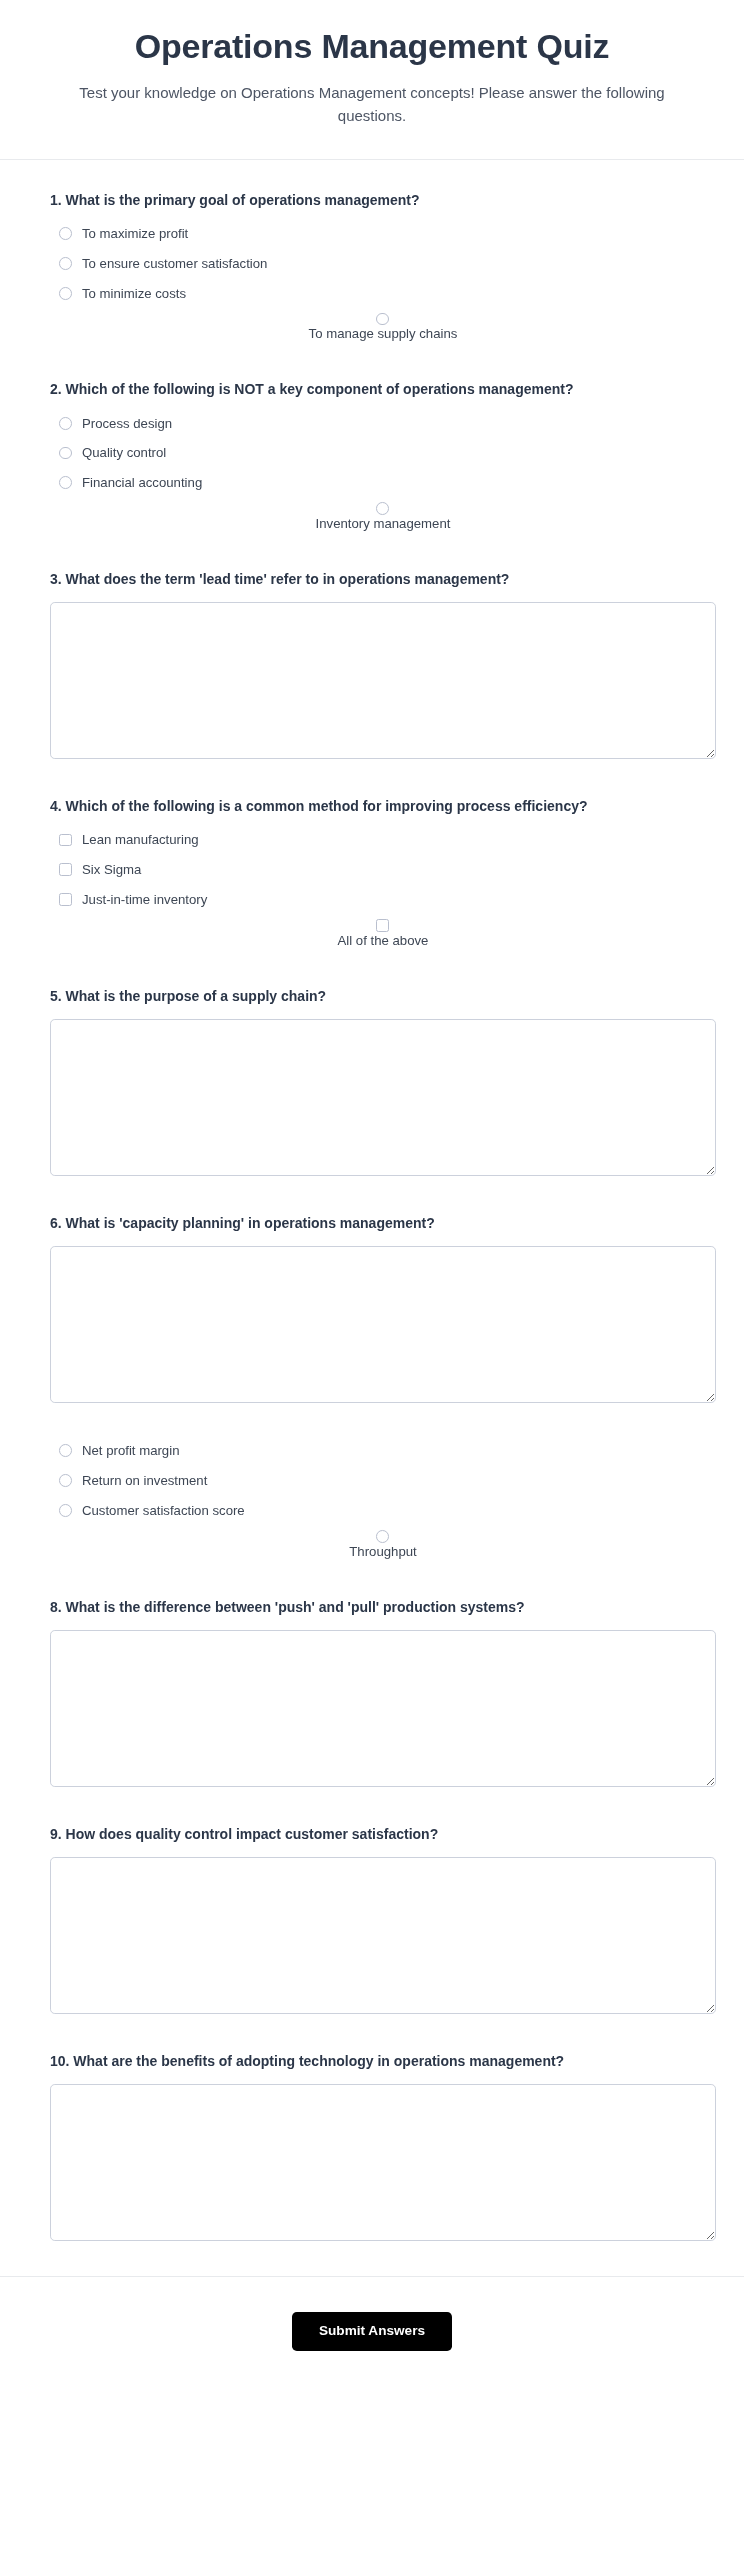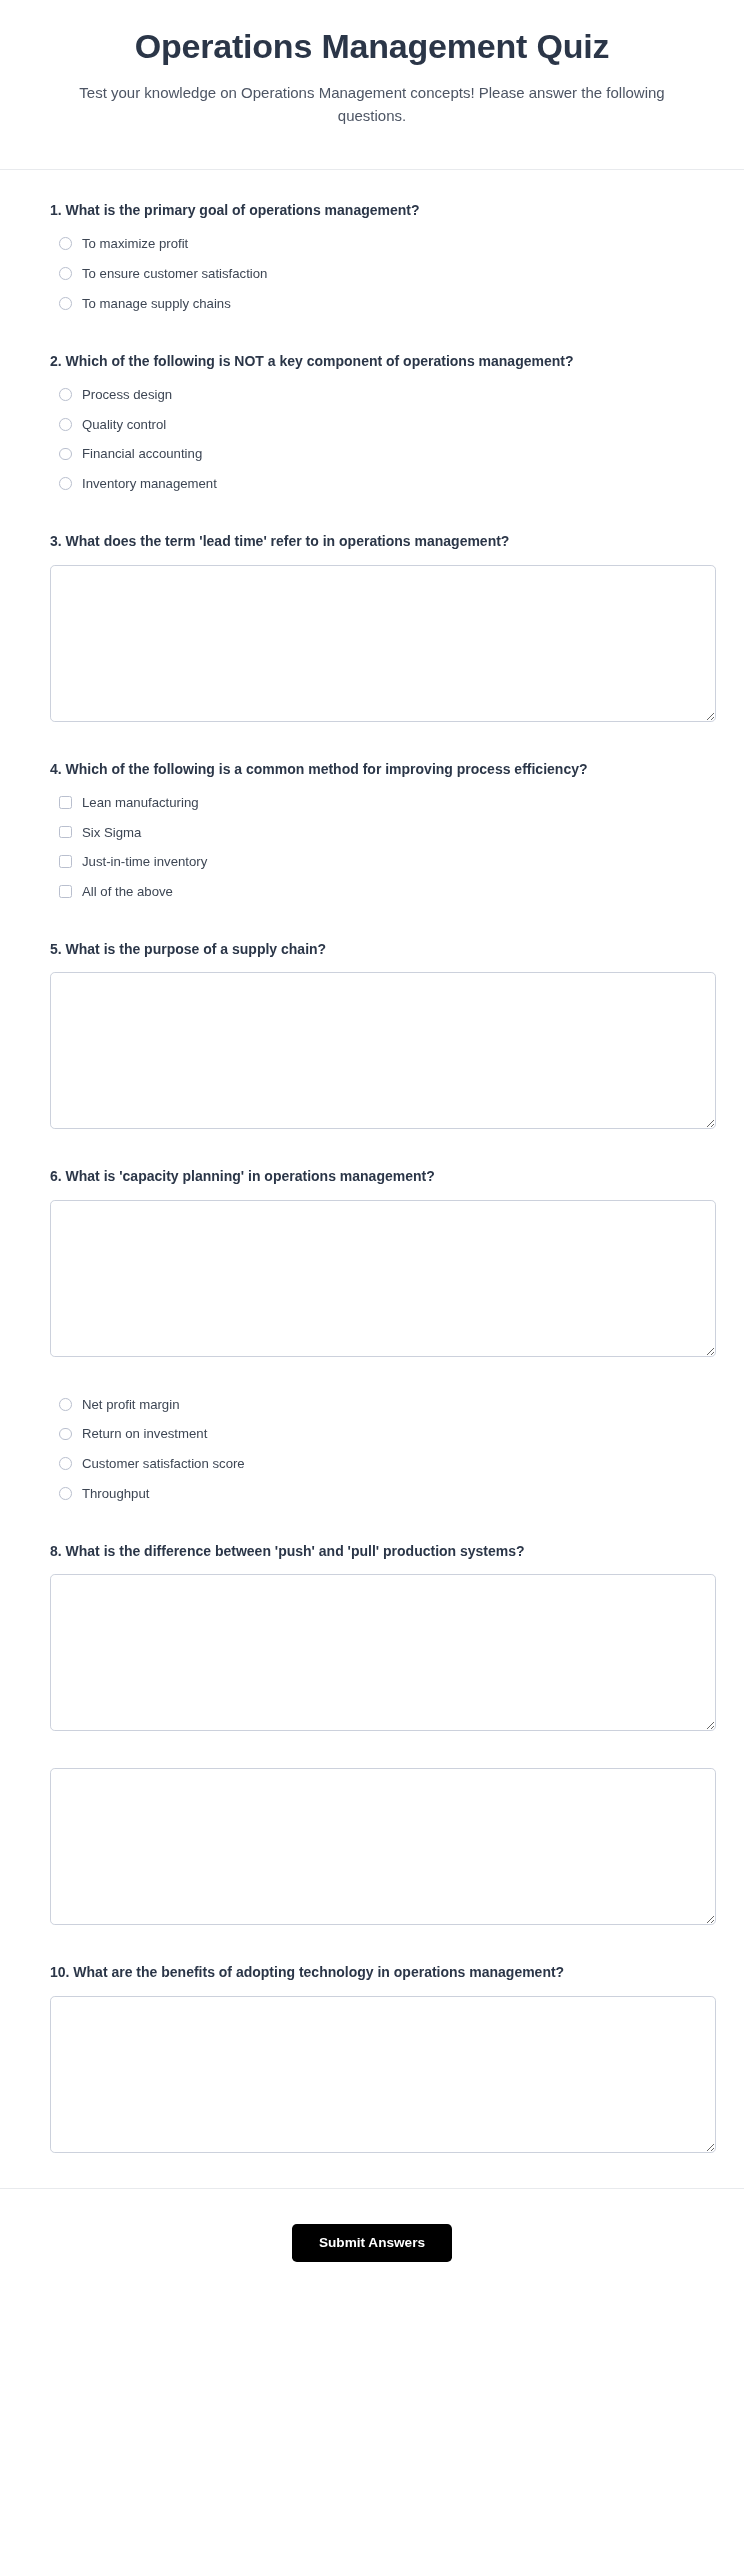--- a/index.html
+++ b/index.html
@@ -30,21 +30,21 @@
   }
   .quiz-title {
     margin: 0 0 14.4px 0;
     font-size: 34px;
     line-height: 1.18;
     font-weight: bold;
     color: #2b3648;
     letter-spacing: -0.2px;
   }
   .quiz-subtitle {
-    margin: 14px auto;
+    margin: 4px auto;
     max-width: 608px;
     font-size: 15px;
     line-height: 1.58;
     color: #4d5564;
     font-weight: normal;
   }
 
   
   .quiz-body {
     padding: 30px 28px 8px 50px;
@@ -67,21 +67,21 @@
     margin: 0;
     padding: 0;
     list-style: none;
   }
   .option-row {
     display: flex;
     align-items: center;
     min-height: 21px;
     margin-bottom: 8.8px;
   }
-  .option-row:last-child { margin-bottom: 0; }
+  .option-row:last-child { margin-bottom: 0; flex-direction: column; }
 
   .radio-mark {
     width: 12.8px;
     height: 12.8px;
     min-width: 12.8px;
     border: 1.2px solid #b9bfce;
     border-radius: 50%;
     background: #ffffff;
     margin-right: 10.4px;
     margin-left: 8.8px;
@@ -156,20 +156,24 @@
           <li class="option-row">
             <span class="radio-mark"></span>
             <span class="option-label">To maximize profit</span>
           </li>
           <li class="option-row">
             <span class="radio-mark"></span>
             <span class="option-label">To ensure customer satisfaction</span>
           </li>
           <li class="option-row">
             <span class="radio-mark"></span>
+            <span class="option-label">To minimize costs</span>
+          </li>
+          <li class="option-row">
+            <span class="radio-mark"></span>
             <span class="option-label">To manage supply chains</span>
           </li>
         </ul>
       </div>
       <div class="question-block">
         <div class="question-text">2. Which of the following is NOT a key component of operations management?</div>
         <ul class="options">
           <li class="option-row">
             <span class="radio-mark"></span>
             <span class="option-label">Process design</span>
@@ -239,20 +243,21 @@
             <span class="radio-mark"></span>
             <span class="option-label">Throughput</span>
           </li>
         </ul>
       </div>
       <div class="question-block">
         <div class="question-text">8. What is the difference between 'push' and 'pull' production systems?</div>
         <textarea class="answer-area tall" placeholder="" style=""></textarea>
       </div>
       <div class="question-block">
+        <div class="question-text">9. How does quality control impact customer satisfaction?</div>
         <textarea class="answer-area tall" placeholder="" style=""></textarea>
       </div>
       <div class="question-block">
         <div class="question-text">10. What are the benefits of adopting technology in operations management?</div>
         <textarea class="answer-area tall" placeholder="" style=""></textarea>
       </div>
     </div>
 
   <div class="quiz-footer">
     <button class="submit-button">Submit Answers</button>

